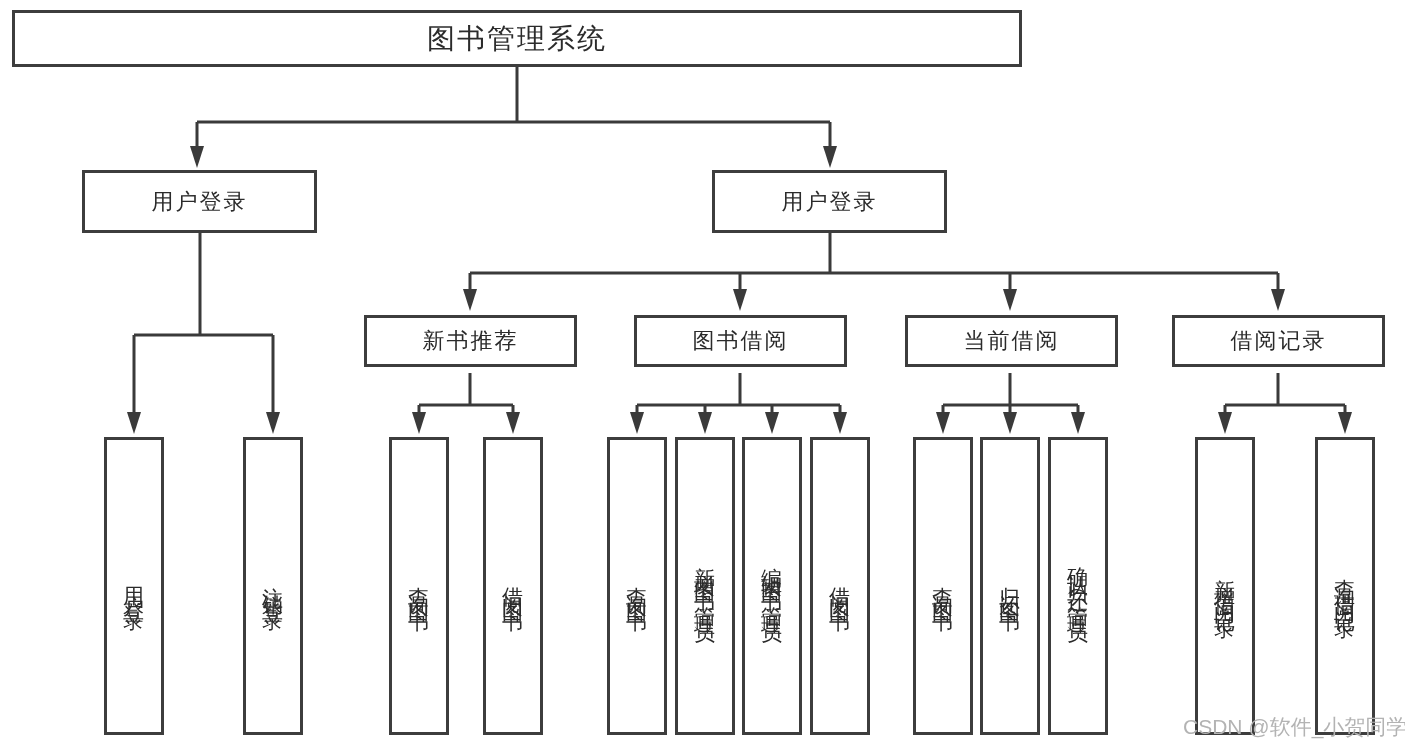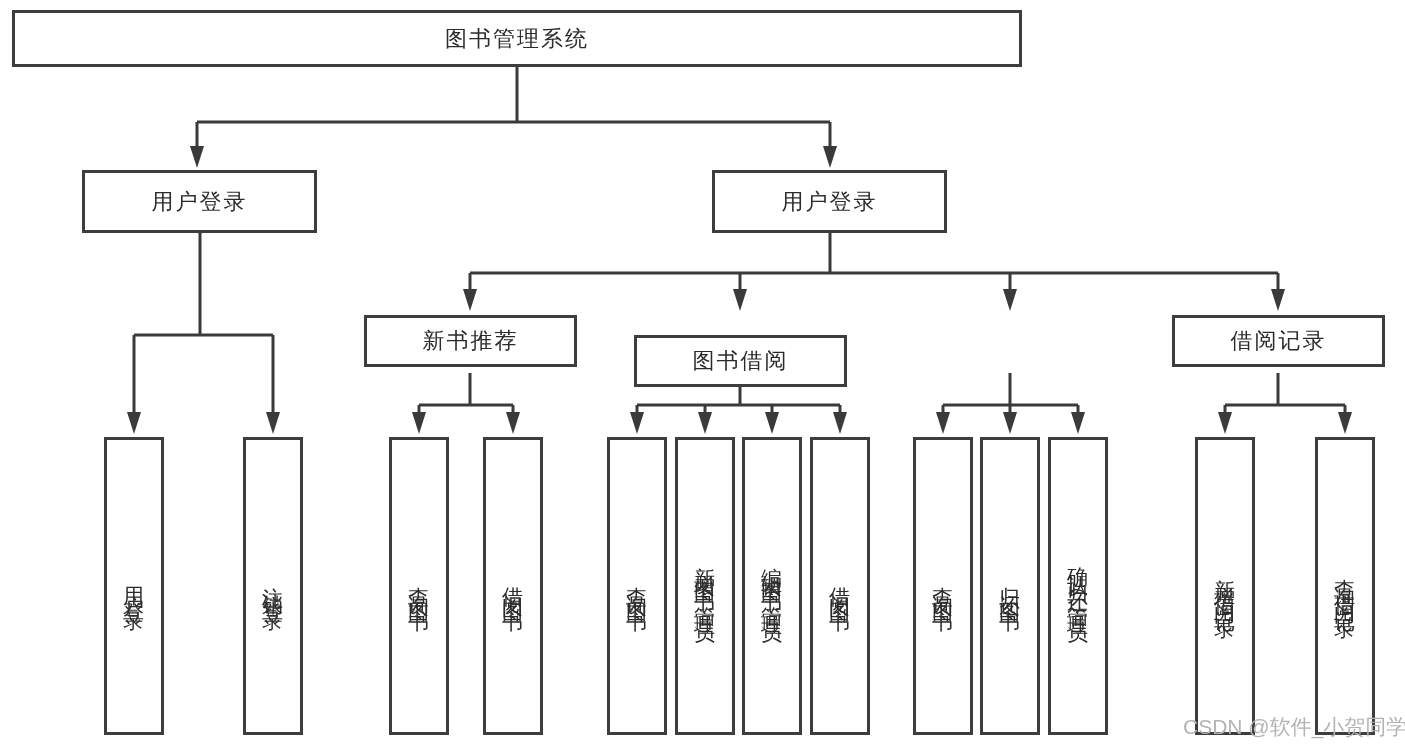--- a/index.html
+++ b/index.html
@@ -32,21 +32,21 @@
     align-items: center;
     justify-content: center;
     z-index: 2;
     font-size: 21px;
     letter-spacing: 2px;
     text-align: center;
   }
   .root {
     left: 12px; top: 10px;
     width: 1010px; height: 57px;
-    font-size: 22px;
+    font-size: 28px;
   }
   .l2 {
     width: 235px; height: 63px;
     font-size: 22px;
   }
   .l2b {
     width: 213px; height: 52px;
     top: 315px;
     font-size: 22px;
   }
@@ -105,21 +105,22 @@
       <polygon points="1338,412 1352,412 1345,434"></polygon>
     </g>
   </svg>
 
   <div class="box root">图书管理系统</div>
 
   <div class="box l2" style="left:82px; top:170px;">用户登录</div>
   <div class="box l2" style="left:712px; top:170px;">用户登录</div>
 
   <div class="box l2b" style="left:364px;">新书推荐</div>
-  <div class="box l2b" style="left:634px;margin-top:20px;">图书借阅</div>
+  <div class="box l2b" style="left:634px;">图书借阅</div>
+  <div class="box l2b" style="left:905px;">当前借阅</div>
   <div class="box l2b" style="left:1172px;">借阅记录</div>
 
   <div class="box leaf" style="left:104px;">
     <span>用户登录</span>
   </div>
   <div class="box leaf" style="left:243px;">
     <span>注销登录</span>
   </div>
 
   <div class="box leaf" style="left:389px;">

